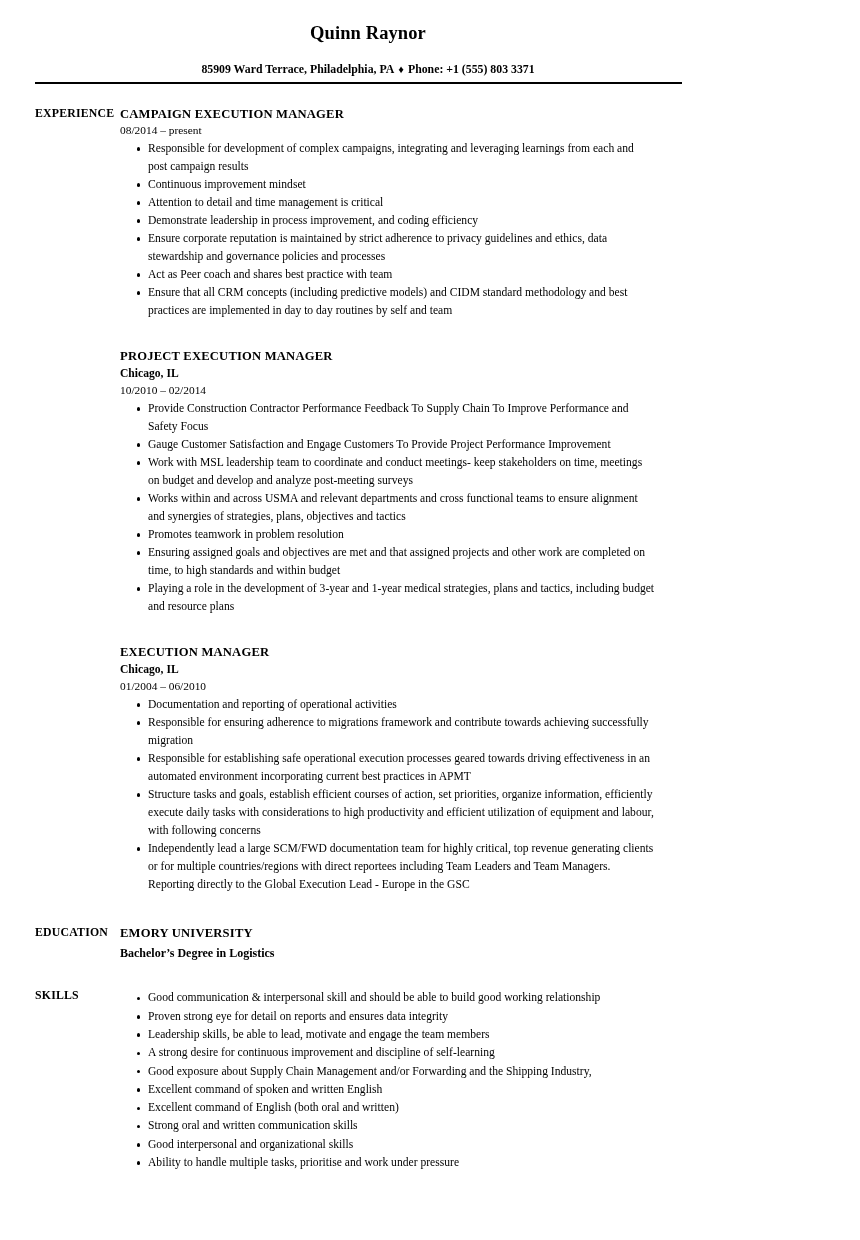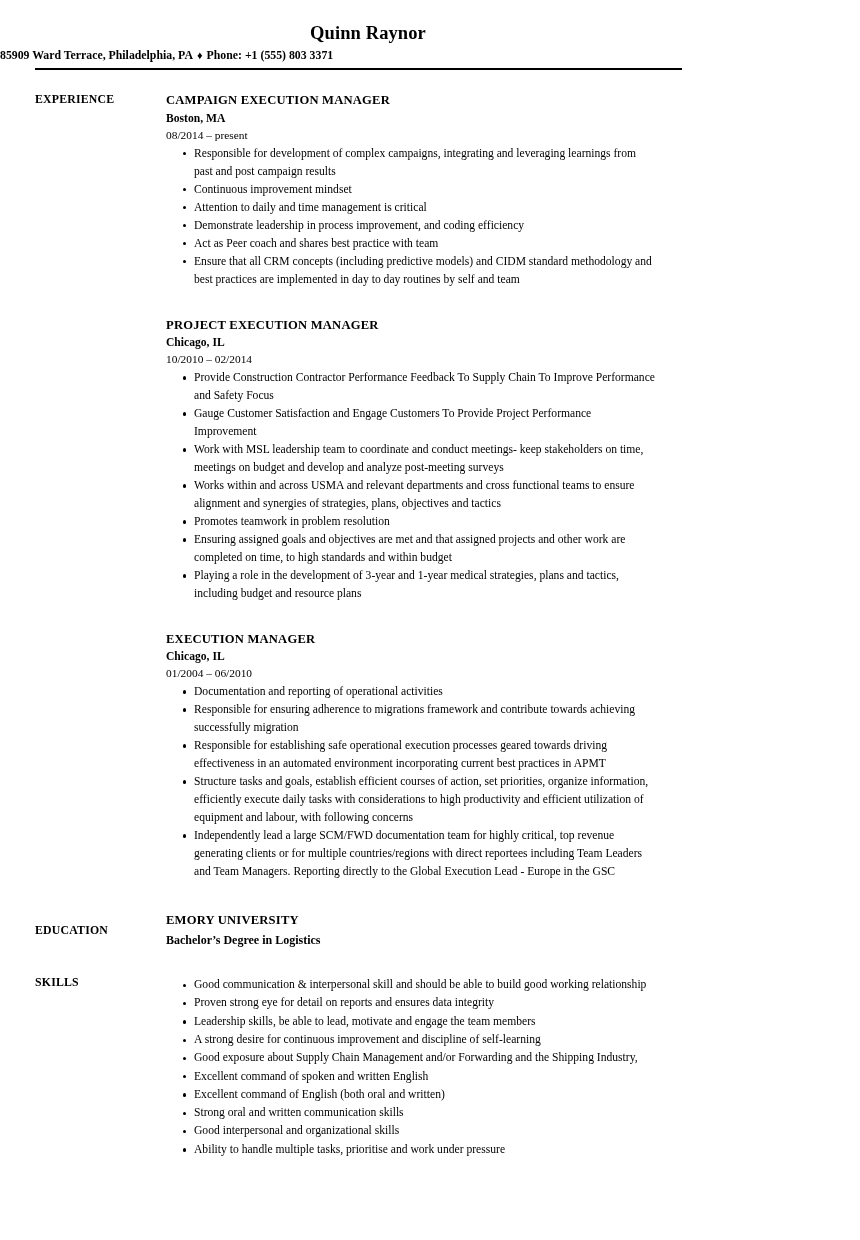--- a/index.html
+++ b/index.html
@@ -29,23 +29,24 @@
     padding-top: 22px;
   }
   .full-name {
     text-align: center;
     font-size: 18.5px;
     font-weight: bold;
     letter-spacing: 0.1px;
     line-height: 1.2;
   }
   .contact-line {
+    text-align: center;
     font-size: 11.8px;
     font-weight: bold;
-    margin-top: 4px;
+    margin-top: 18px;
     line-height: 1.2;
   }
   .contact-line .sep {
     padding: 0 4px;
     font-size: 11px;
   }
   .header-rule {
     height: 0;
     border-top: 2.2px solid #000000;
     margin: 6px 54px 0 35px;
@@ -63,25 +64,24 @@
     box-sizing: border-box;
     font-size: 11.8px;
     font-weight: bold;
     letter-spacing: 0.2px;
     line-height: 1.25;
   }
   .section-body {
     flex: 1 1 auto;
     padding-right: 80px;
     box-sizing: border-box;
-    margin-left: 46px;
   }
 
   #experience-section { margin-top: 22px; }
-  #education-section  { margin-top: 31px; align-items: center; }
+  #education-section  { margin-top: 31px; }
   #skills-section     { margin-top: 26px; }
 
   
   .job + .job { margin-top: 28px; }
 
   .job-title {
     font-size: 12.6px;
     font-weight: bold;
     letter-spacing: 0.2px;
     line-height: 1.3;
@@ -149,27 +149,27 @@
     </div>
     <div class="header-rule"></div>
   </div>
 
   <div class="section" id="experience-section">
     <div class="section-label">EXPERIENCE</div>
     <div class="section-body">
 
       <div class="job">
         <div class="job-title">CAMPAIGN EXECUTION MANAGER</div>
-        <div class="job-location">Boston, MA</div>
         <div class="job-dates">08/2014 – present</div>
         <ul class="bullets">
-          <li>Responsible for development of complex campaigns, integrating and leveraging learnings from past and post campaign results</li>
+          <li>Responsible for development of complex campaigns, integrating and leveraging learnings from each and post campaign results</li>
           <li>Continuous improvement mindset</li>
-          <li>Attention to daily and time management is critical</li>
+          <li>Attention to detail and time management is critical</li>
           <li>Demonstrate leadership in process improvement, and coding efficiency</li>
+          <li>Ensure corporate reputation is maintained by strict adherence to privacy guidelines and ethics, data stewardship and governance policies and processes</li>
           <li>Act as Peer coach and shares best practice with team</li>
           <li>Ensure that all CRM concepts (including predictive models) and CIDM standard methodology and best practices are implemented in day to day routines by self and team</li>
         </ul>
       </div>
 
       <div class="job">
         <div class="job-title">PROJECT EXECUTION MANAGER</div>
         <div class="job-location">Chicago, IL</div>
         <div class="job-dates">10/2010 – 02/2014</div>
         <ul class="bullets">

